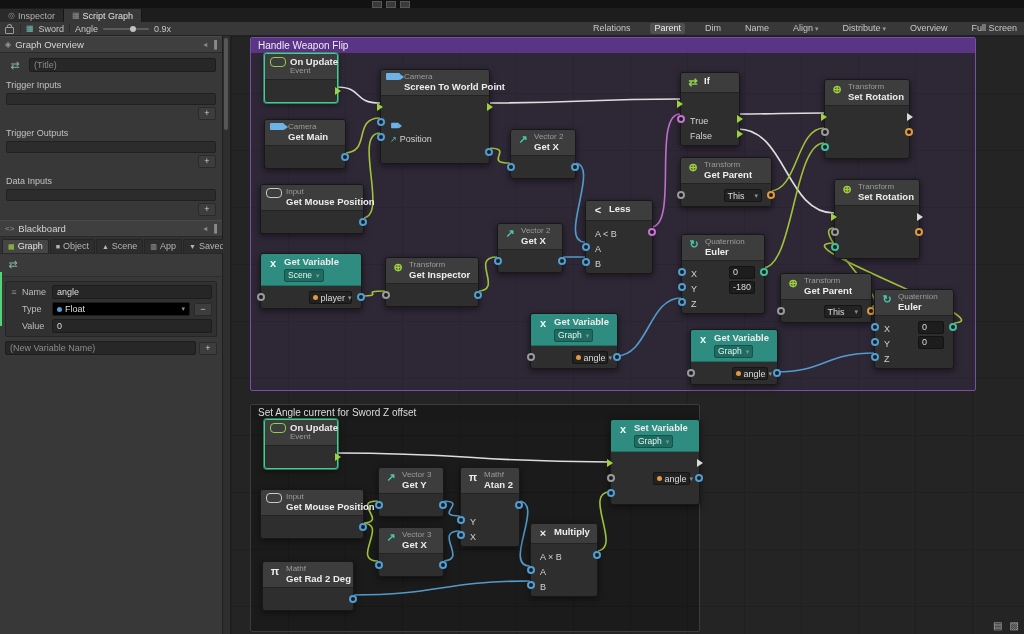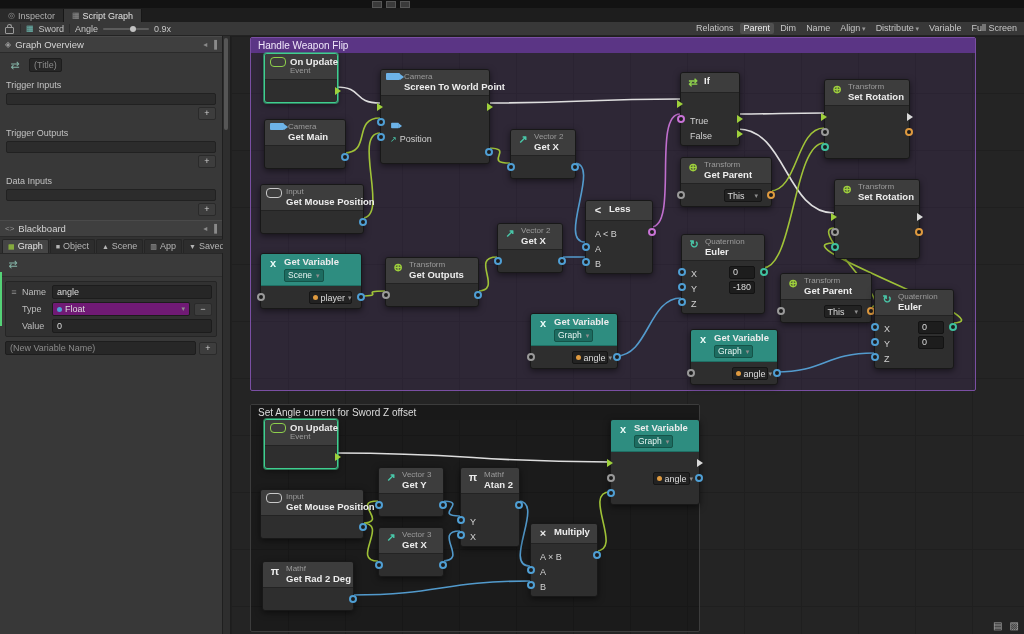--- a/index.html
+++ b/index.html
@@ -22,39 +22,39 @@
   .toolbar{height:13px;background:#383838;border-bottom:1px solid #232323;display:flex;
            align-items:center;font-size:9px;color:#c6c6c6;padding:0 3px;gap:5px;overflow:hidden;white-space:nowrap}
   .padlock{width:7px;height:5px;border:1px solid #9a9a9a;border-radius:1px;position:relative;margin:3px 1px 0 2px;flex:none}
   .padlock::before{content:'';position:absolute;top:-4px;left:1px;width:3px;height:3px;
                    border:1px solid #9a9a9a;border-bottom:none;border-radius:3px 3px 0 0}
   .gicon{color:#6fc1b8;font-size:8px}
   .tsep{width:1px;height:9px;background:#2b2b2b}
   .zoom-track{width:46px;height:2px;background:#5c5c5c;border-radius:1px;position:relative;flex:none}
   .zoom-thumb{position:absolute;left:58%;top:-2px;width:6px;height:6px;border-radius:50%;background:#c2c2c2}
   .toolbar .spacer{flex:1}
-  .tb-right{display:flex;align-items:center;gap:2px;overflow:hidden}
+  .tb-right{display:flex;align-items:center;gap:16px;overflow:hidden}
   .tb-btn{padding:0 4px;height:11px;line-height:11px;border-radius:2px;flex:none}
   .tb-btn.active{background:#505050;color:#eee}
   .tb-caret{font-size:7px;color:#9a9a9a}
 
   
   .content{flex:1;display:flex;min-height:0;position:relative}
 
   
   .sidebar{width:222px;flex:none;background:#383838;border-right:1px solid #1f1f1f;position:relative}
   .panel-header{height:15px;background:#3f3f3f;border-top:1px solid #4a4a4a;border-bottom:1px solid #2a2a2a;
                 display:flex;align-items:center;gap:4px;padding:0 5px;color:#d4d4d4}
   .ph-icon{color:#9a9a9a;font-size:8px}
   .ph-title{font-size:9.5px}
   .ph-actions{margin-left:auto;color:#8a8a8a;display:flex;gap:4px;font-size:8px}
   .gi-body{padding:5px 6px 4px}
   .title-block{display:flex;gap:5px;align-items:flex-start}
   .nt-icon{color:#84b3a6;font-size:11px;width:18px;text-align:center;line-height:14px}
-  .ts-col{flex:1;display:flex;flex-direction:row;gap:2px}
+  .ts-col{flex:1;display:flex;flex-direction:column;gap:2px}
   .tb-input{background:#272727;border:1px solid #1d1d1d;border-radius:2px;height:12px;line-height:12px;
             padding:0 4px;color:#8b8b8b;overflow:hidden;white-space:nowrap}
   .sec-label{margin-top:8px;color:#c2c2c2}
   .sec-box{margin-top:3px;height:10px;background:#2c2c2c;border:1px solid #212121;border-radius:2px}
   .sec-plusrow{display:flex;justify-content:flex-end;margin-top:2px}
   .sq-btn{min-width:16px;height:11px;line-height:11px;text-align:center;background:#3d3d3d;
           border:1px solid #2a2a2a;border-radius:2px;color:#cfcfcf;flex:none}
   .bb-tabs{display:flex;background:#323232;border-bottom:1px solid #282828;padding:2px 2px 0;gap:1px}
   .bb-tab{display:flex;align-items:center;gap:3px;padding:1px 5px 2px;background:#2d2d2d;
           border:1px solid #252525;border-bottom:none;border-radius:2px 2px 0 0;color:#b5b5b5}
@@ -65,21 +65,21 @@
   .gv-title{color:#dedede;font-size:9.5px}
   .gv-desc{color:#939393;font-size:8px;margin-top:2px}
   .var-panel{margin:4px 5px 0;background:#313131;border:1px solid #252525;border-radius:2px;
              padding:3px 4px;display:flex;flex-direction:column;gap:3px}
   .vp-row{display:flex;align-items:center;gap:4px}
   .drag-handle{color:#8d8d8d;width:8px;text-align:center}
   .drag-spacer{width:8px;flex:none}
   .vp-label{width:26px;color:#bdbdbd;flex:none}
   .vp-input{flex:1;background:#262626;border:1px solid #1c1c1c;border-radius:2px;height:12px;
             line-height:12px;padding:0 4px;color:#dcdcdc}
-  .vp-dd{flex:1;display:flex;align-items:center;gap:3px;background:#701a75;border:1px solid #1c1c1c;
+  .vp-dd{flex:1;display:flex;align-items:center;gap:3px;background:#000000;border:1px solid #1c1c1c;
          border-radius:2px;height:12px;padding:0 4px;color:#dcdcdc}
   .dot{width:5px;height:5px;border-radius:50%;flex:none}
   .caret{margin-left:auto;color:#8e8e8e;font-size:7px}
   .newvar-row{display:flex;gap:3px;margin:4px 5px;align-items:center}
   .green-indicator{position:absolute;left:0;top:236px;width:2px;height:54px;background:#54d277}
 
   
   .vscroll{width:7px;flex:none;background:#2e2e2e;border-right:1px solid #1d1d1d;position:relative}
   .vthumb{position:absolute;top:2px;left:1px;width:4px;height:92px;background:#565656;border-radius:2px}
 
@@ -170,21 +170,21 @@
       </span>
     <span>0.9x</span>
     <span class="spacer"></span>
     <span class="tb-right">
         <span class="tb-btn">Relations</span>
         <span class="tb-btn active">Parent</span>
         <span class="tb-btn">Dim</span>
         <span class="tb-btn">Name</span>
         <span class="tb-btn">Align<span class="tb-caret"> ▾</span></span>
         <span class="tb-btn">Distribute<span class="tb-caret"> ▾</span></span>
-        <span class="tb-btn">Variable</span>
+        <span class="tb-btn">Overview</span>
         <span class="tb-btn">Full Screen</span>
       </span>
   </div>
 
   <div class="content">
 
     <div class="sidebar">
       <div class="panel-header">
         <span class="ph-icon">◈</span>
         <span class="ph-title">Graph Overview</span>
@@ -429,21 +429,21 @@
               </span>
               <span class="port pr pcirc cb"></span>
             </div>
           </div>
         </div>
         <div class="node" style="left: 154px; top: 221px; width: 92px;">
           <div class="node-header">
             <span class="hdr-icon glyph" style="color: rgb(159, 209, 60);">⊕</span>
             <div class="nh-titles">
               <span class="nh-sub">Transform</span>
-              <span class="nh-title">Get Outputs</span>
+              <span class="nh-title">Get Inspector</span>
             </div>
           </div>
           <div class="node-body">
             <div class="nrow">
               <span class="port pl pcirc cg"></span>
               <span class="rflex"></span>
               <span class="port pr pcirc cb"></span>
             </div>
           </div>
         </div>

